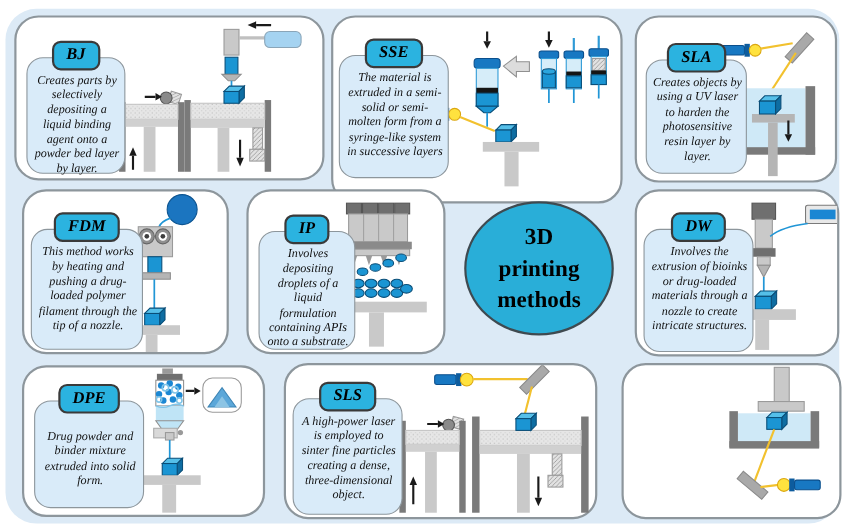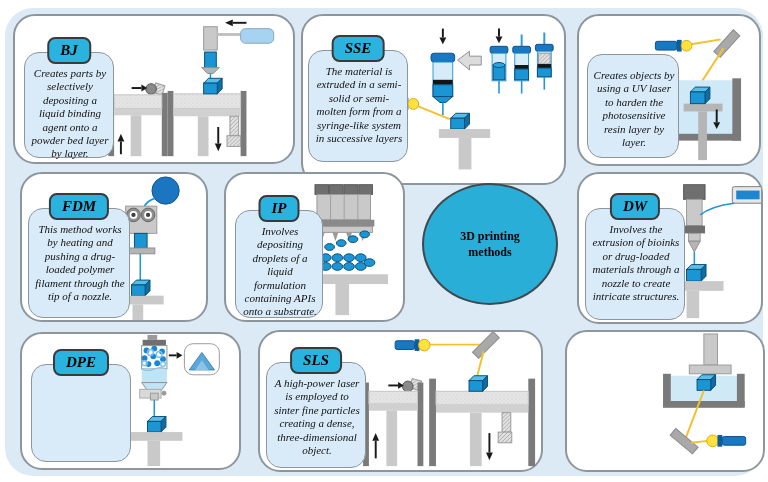--- a/index.html
+++ b/index.html
@@ -5,21 +5,21 @@
   html,body{margin:0;padding:0;background:#ffffff;}
   .canvas{position:relative;width:768px;height:482px;background:#ffffff;font-family:"Liberation Serif",serif;overflow:hidden;}
   .frame{position:absolute;left:5px;top:8px;width:758px;height:468px;background:#dceaf6;border-radius:28px;}
   .panel{position:absolute;background:#ffffff;border:2px solid #8d969c;border-radius:22px;box-sizing:border-box;}
   .ill{position:absolute;left:0;top:0;width:100%;height:100%;z-index:1;}
   .textbox{position:absolute;background:#d9ebf9;border:1.5px solid #8d969c;border-radius:15px;box-sizing:border-box;z-index:2;}
   .badge{position:absolute;top:-16px;left:50%;transform:translateX(-50%);background:#2bb3e0;border:2px solid #3a3a3a;border-radius:8px;padding:1px 11px;font-weight:bold;font-size:15px;color:#000;white-space:nowrap;line-height:1.4;font-style:italic;}
   .desc{font-size:11px;line-height:1.22;text-align:center;color:#101010;padding:14px 3px 3px 5px;font-style:italic;}
   .desc.vcenter{padding-top:26px;}
   .circle{position:absolute;left:422px;top:183px;width:136px;height:122px;background:#29aed8;border:2px solid #3f4a50;border-radius:50%;display:flex;align-items:center;justify-content:center;text-align:center;z-index:2;box-sizing:border-box;}
-  .circle .t{font-weight:bold;font-size:12px;line-height:1.35;color:#000;width:90px;}
+  .circle .t{font-weight:bold;font-size:21px;line-height:1.35;color:#000;width:90px;}
 </style>
 </head>
 <body>
 
 <div class="canvas">
   <div class="frame"></div>
 
   <svg width="0" height="0" style="position:absolute">
     <defs>
       <pattern id="powder" width="4" height="4" patternUnits="userSpaceOnUse">
@@ -177,20 +177,21 @@
         <polygon points="114,78 119,73 134,73 129,78" fill="#55bfe9" stroke="#0a4e78"></polygon>
         <polygon points="129,78 134,73 134,85 129,90" fill="#0e6da2" stroke="#0a4e78"></polygon>
         <rect x="114" y="78" width="15" height="12" fill="#1b95d3" stroke="#0a4e78"></rect>
       </g>
       <g>
         <line x1="141" y1="96" x2="141" y2="109" stroke="#1a1a1a" stroke-width="2"></line>
         <polygon points="137.5,109 144.5,109 141,116" fill="#1a1a1a"></polygon>
       </g>
     </svg>
     <div class="textbox" style="left:8px;top:38px;width:92px;height:104px">
+      <div class="badge"><span>SLA</span></div>
       <div class="desc">Creates objects by using a UV laser to harden the photosensitive resin layer by layer.</div>
     </div>
   </div>
 
   <div class="panel" style="left:20px;top:172px;width:188px;height:150px">
     <svg class="ill" viewBox="0 0 188 150">
       <circle cx="147" cy="17" r="14" fill="#1b75c0" stroke="#0e5591"></circle>
       <path d="M136,25 Q127,28 125,34" fill="none" stroke="#2196d6" stroke-width="1.8"></path>
       <g>
         <rect x="106" y="33" width="32" height="28" fill="#c9c9c9" stroke="#9a9a9a"></rect>
@@ -343,20 +344,21 @@
         <polygon points="142,90 147,85 147,96 142,101" fill="#0e6da2" stroke="#0a4e78"></polygon>
         <rect x="128" y="90" width="14" height="11" fill="#1b95d3" stroke="#0a4e78"></rect>
       </g>
       <g>
         <rect x="108" y="101" width="56" height="9" fill="#c9c9c9"></rect>
         <rect x="128" y="110" width="13" height="26" fill="#c9c9c9"></rect>
       </g>
     </svg>
     <div class="textbox" style="left:9px;top:30px;width:100px;height:98px">
       <div class="badge"><span>DPE</span></div>
+      <div class="desc vcenter">Drug powder and binder mixture extruded into solid form.</div>
     </div>
   </div>
 
   <div class="panel" style="left:258px;top:330px;width:285px;height:142px">
     <svg class="ill" viewBox="0 0 285 142">
       <g>
         <rect x="137" y="9" width="20" height="9" rx="2" fill="#1878c2" stroke="#0b4f8c"></rect>
         <rect x="157" y="7.5" width="5" height="12" fill="#0d5c9e"></rect>
         <circle cx="167" cy="13.5" r="6" fill="#ffe23e" stroke="#dba712"></circle>
       </g>

